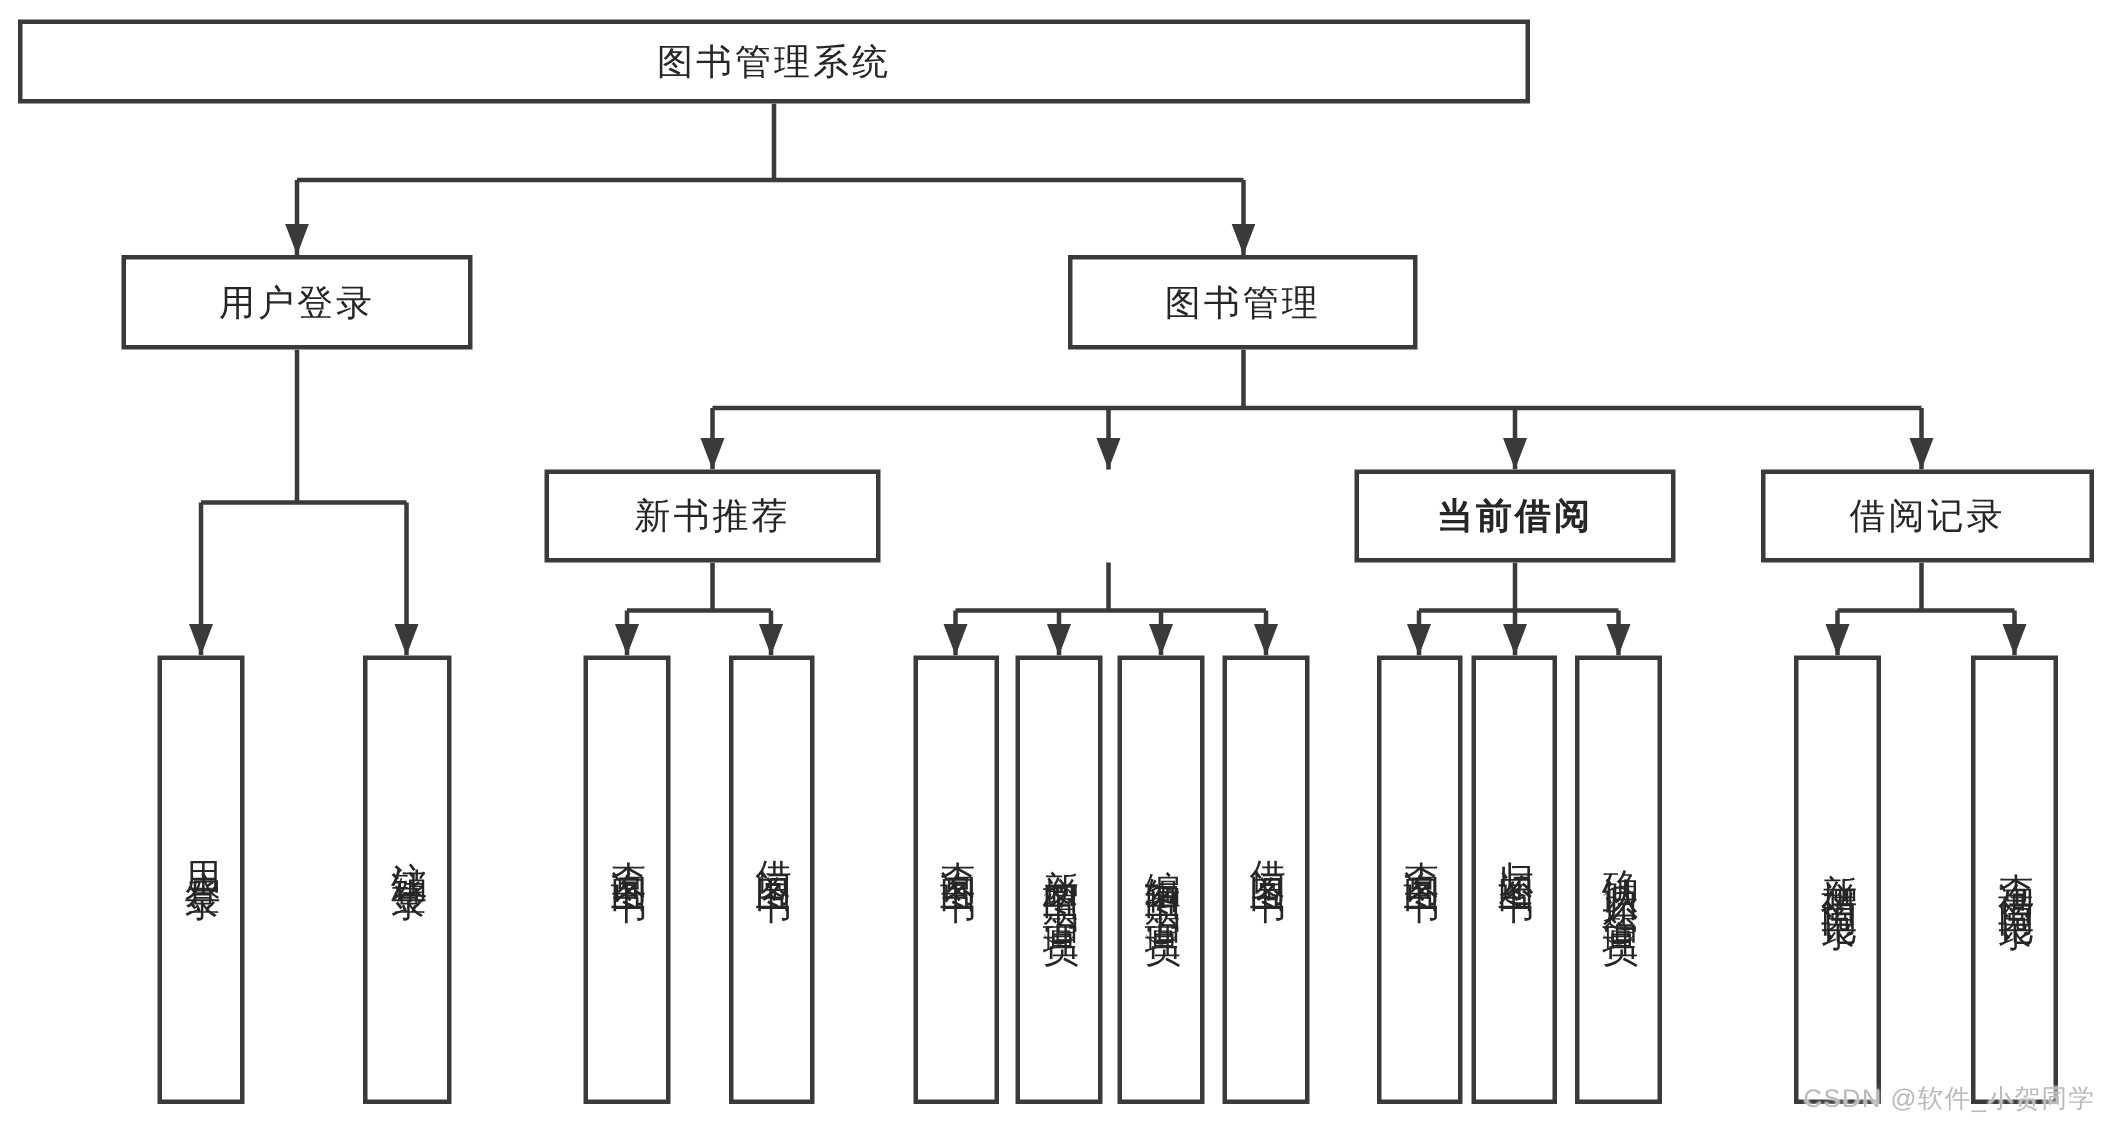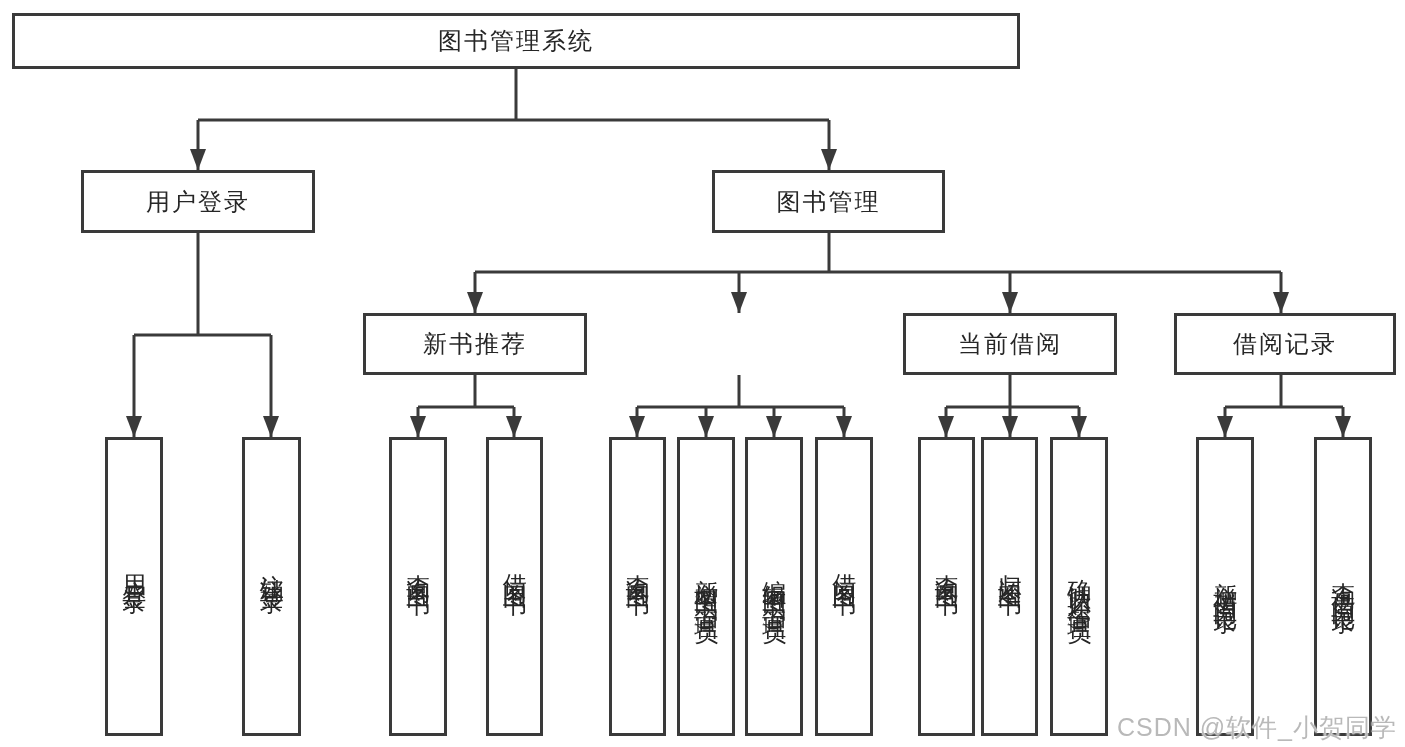--- a/index.html
+++ b/index.html
@@ -56,21 +56,21 @@
     color: var(--color-text, #262626);
   }
   .v-label.short { padding-bottom: 40px; }
   .v-label.mid   { padding-bottom: 12px; }
 
   .watermark {
     position: absolute;
     right: 8px;
     bottom: 3px;
     z-index: 3;
-    font-size: 25px;
+    font-size: 17px;
     letter-spacing: 1px;
     color: var(--color-watermark, #b9b9b9);
     text-shadow: 0 0 2px #ffffff, 0 0 2px #ffffff;
     white-space: nowrap;
   }
 </style>
 </head>
 <body>
 
 <div class="stage">
@@ -123,21 +123,21 @@
   <div class="box" style="left:81px;top:170px;width:234px;height:63px;">
     <span class="h-label">用户登录</span>
   </div>
   <div class="box" style="left:712px;top:170px;width:233px;height:63px;">
     <span class="h-label">图书管理</span>
   </div>
 
   <div class="box" style="left:363px;top:313px;width:224px;height:62px;">
     <span class="h-label">新书推荐</span>
   </div>
-  <div class="box" style="left:903px;top:313px;width:214px;height:62px;">
+  <div class="box" style="left:903px;top:313px;width:214px;height:62px;font-weight:bold;">
     <span class="h-label">当前借阅</span>
   </div>
   <div class="box" style="left:1174px;top:313px;width:222px;height:62px;">
     <span class="h-label">借阅记录</span>
   </div>
 
   <div class="box" style="left:105px;top:437px;width:58px;height:299px;">
     <span class="v-label short">用户登录</span>
   </div>
   <div class="box" style="left:242px;top:437px;width:59px;height:299px;">

